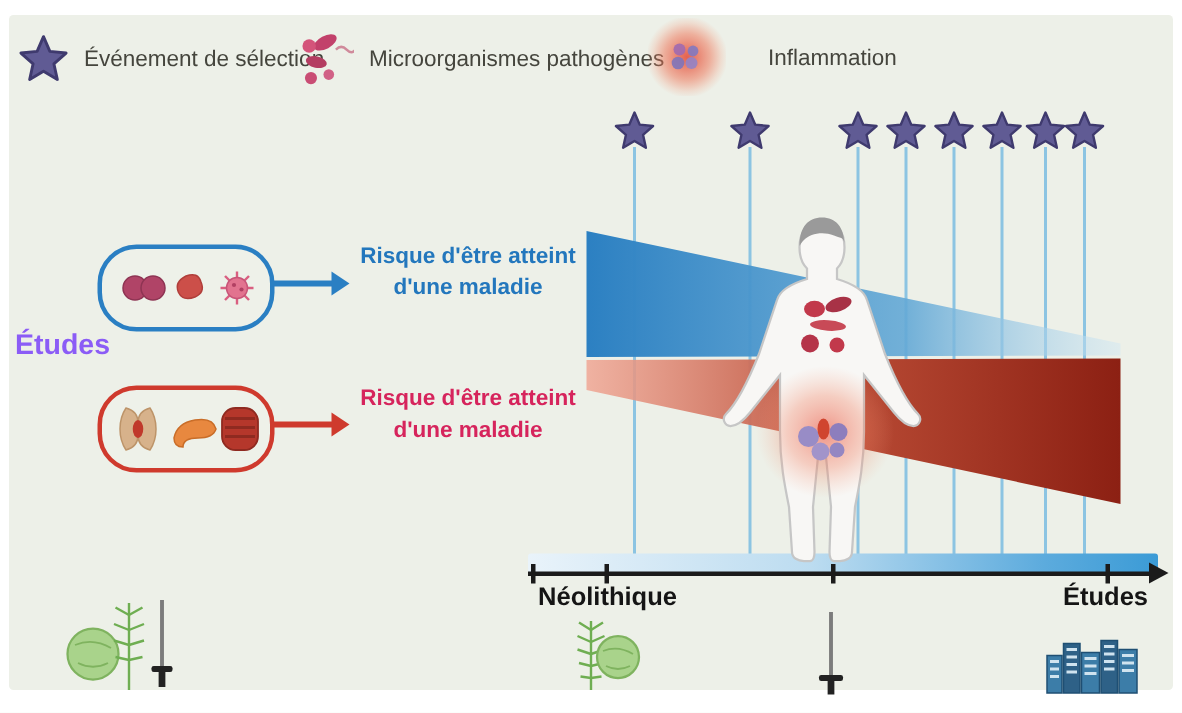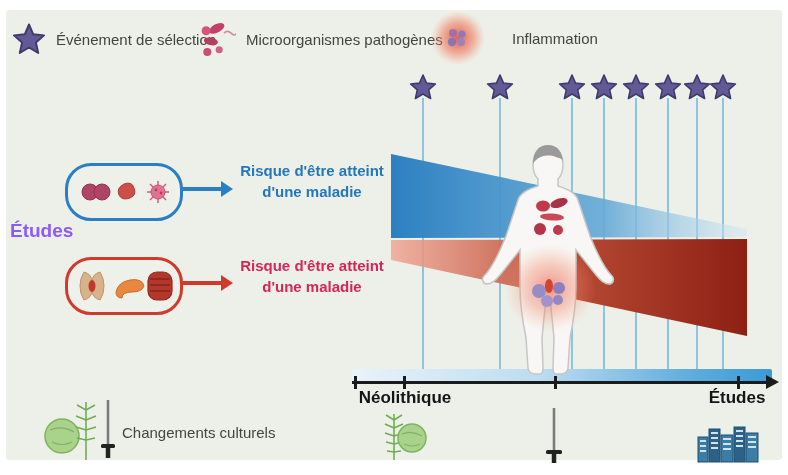--- a/index.html
+++ b/index.html
@@ -268,14 +268,13 @@
     <circle cx="20" cy="40" r="17" fill="#a9d38b" stroke="#7fb35f" stroke-width="1.5"></circle>
     <path d="M8 34 q12 -5 24 2 M10 46 q10 5 20 0" stroke="#7fb35f" stroke-width="1.2" fill="none"></path>
     <g stroke="#6fae52" stroke-width="1.6" fill="none">
       <line x1="44" y1="6" x2="44" y2="64"></line>
       <path d="M44 14 l-9 -5 M44 14 l9 -5 M44 24 l-10 -4 M44 24 l10 -4 M44 34 l-10 -3 M44 34 l10 -3 M44 44 l-9 -2 M44 44 l9 -2"></path>
     </g>
     <line x1="66" y1="4" x2="66" y2="48" stroke="#7c7c7c" stroke-width="2.6"></line>
     <rect x="59" y="48" width="14" height="4" rx="1.5" fill="#222"></rect>
     <line x1="66" y1="52" x2="66" y2="62" stroke="#222" stroke-width="4.5"></line>
   </svg>
-  <span class="footer-label">Changements culturels</span>
 </div>
 
 </body></html>

